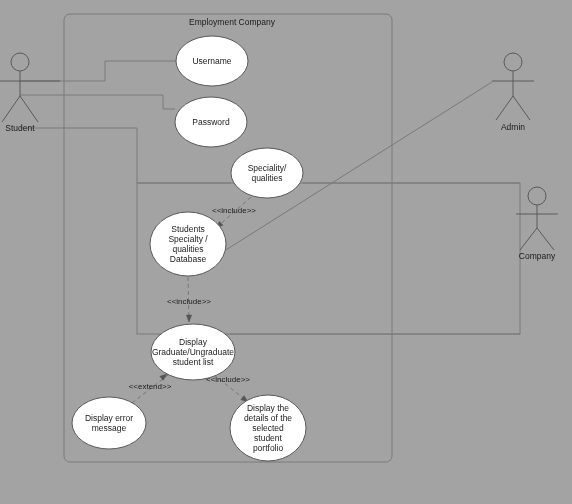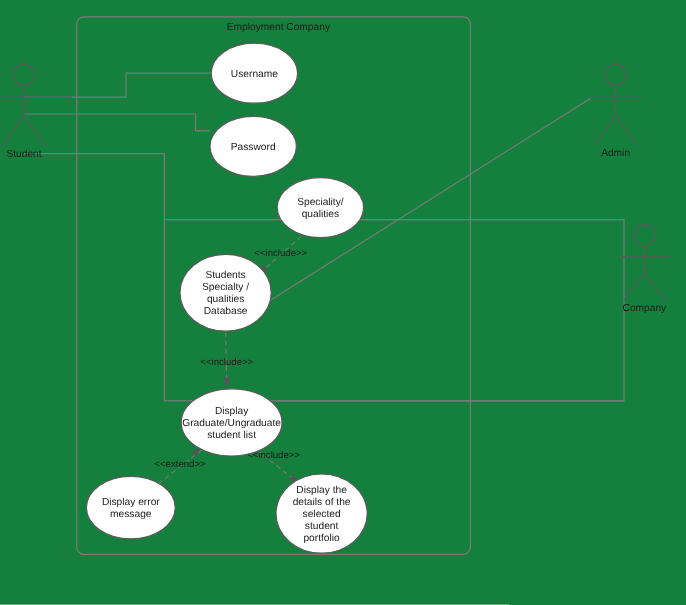--- a/index.html
+++ b/index.html
@@ -7,21 +7,21 @@
     padding: 0;
     background: #ffffff;
   }
   body {
     font-family: "Liberation Sans", sans-serif;
   }
   #diagram-root {
     position: relative;
     width: 572px;
     height: 504px;
-    background: #15803d;
+    background: #a3a3a3;
     overflow: hidden;
   }
   svg#uml-canvas {
     position: absolute;
     top: 0;
     left: 0;
     width: 572px;
     height: 504px;
   }
   .uc-ellipse {

